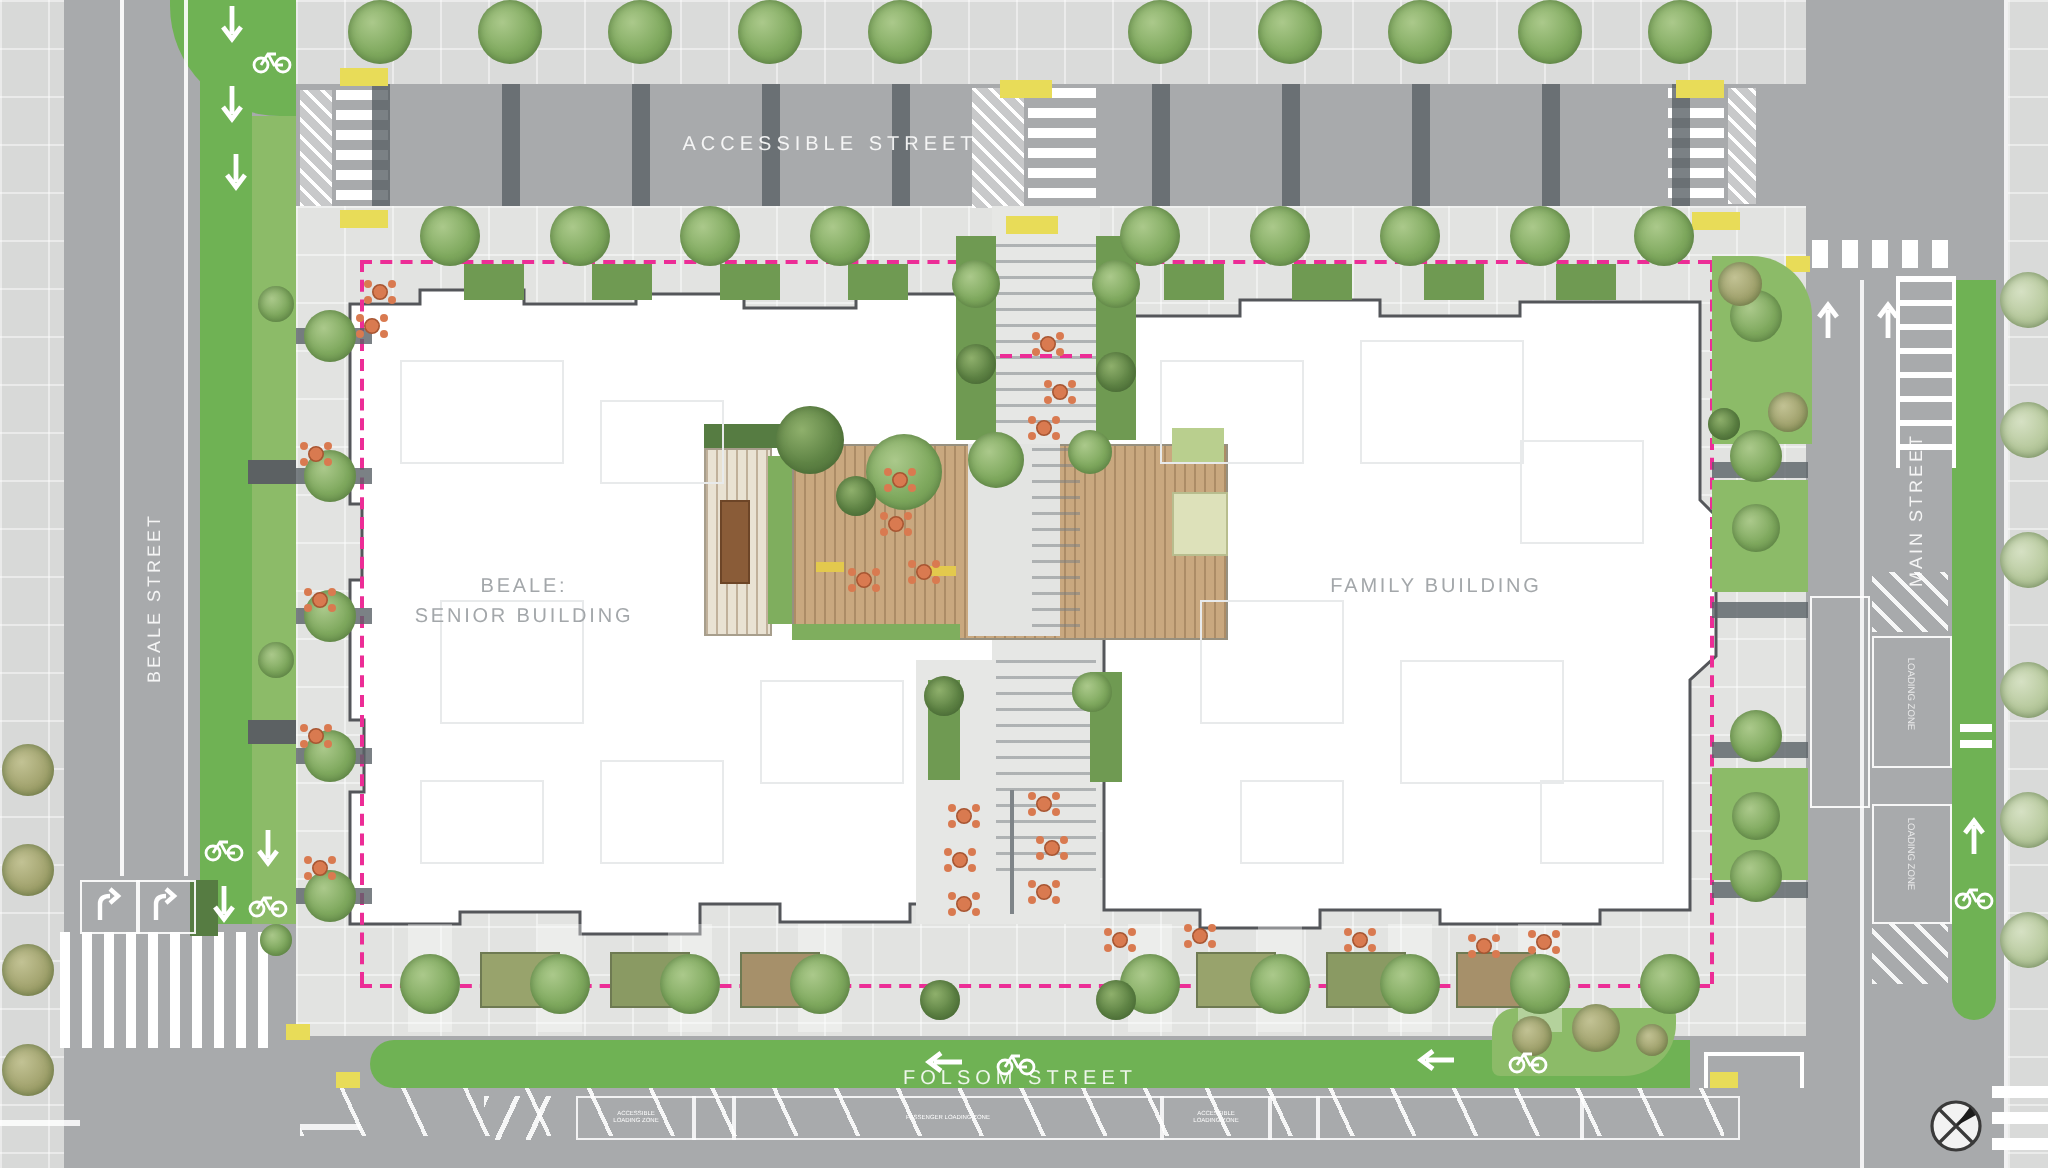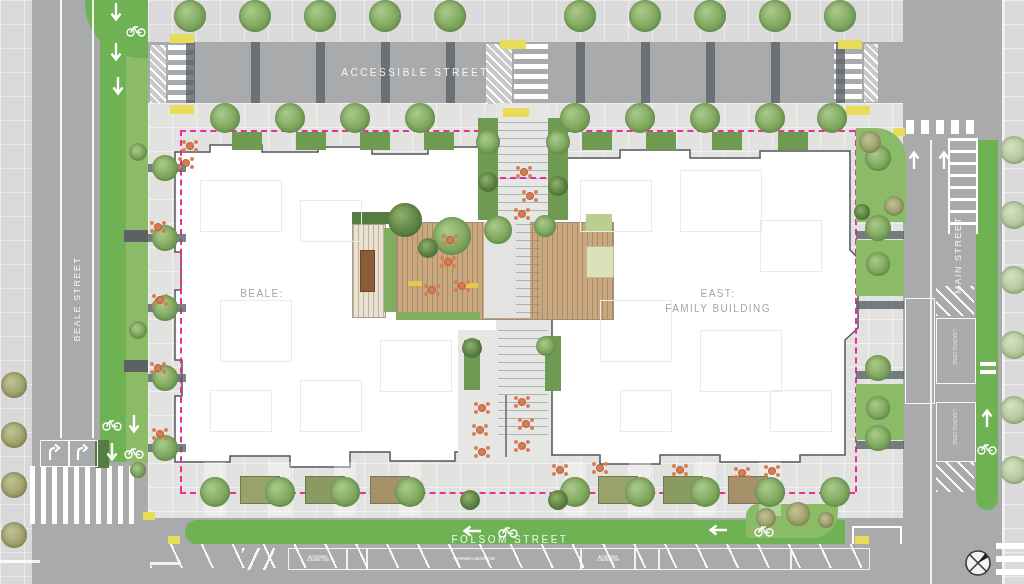--- a/index.html
+++ b/index.html
@@ -509,23 +509,23 @@
         </svg></div>
     </div>
 
   <div class="lbl" style="left:310px;top:67px;width:210px;">ACCESSIBLE STREET</div>
   <div class="lbl" style="left:410px;top:534px;width:200px;">FOLSOM STREET</div>
   <div class="lbl" style="left:27px;top:294px;width:100px;transform:rotate(-90deg);letter-spacing:1.5px;font-size:9px;">BEALE STREET</div>
   <div class="lbl" style="left:908px;top:250px;width:100px;transform:rotate(-90deg);letter-spacing:1.5px;font-size:9px;">MAIN STREET</div>
 
   <div class="blbl" style="left:182px;top:286px;width:160px;">
     <div>BEALE:</div>
+    <div>SENIOR BUILDING</div>
   </div>
   <div class="blbl" style="left:638px;top:286px;width:160px;">
-    <div>EAST:</div>
     <div>FAMILY BUILDING</div>
   </div>
 
   <div class="baytxt" style="left:925px;top:344px;width:60px;">LOADING ZONE</div>
   <div class="baytxt" style="left:925px;top:424px;width:60px;">LOADING ZONE</div>
 
   <svg class="abs" width="28" height="28" viewBox="0 0 28 28" style="left:964px;top:549px;">
     <circle cx="14" cy="14" r="12" fill="#f2f2f2" stroke="#3a3a3a" stroke-width="1.6"></circle>
     <path d="M5.5 5.5 L22.5 22.5 M22.5 5.5 L5.5 22.5" stroke="#3a3a3a" stroke-width="1.6"></path>
     <path d="M14 14 L21 4.5 L24 8.5 Z" fill="#1c1c1c"></path>

